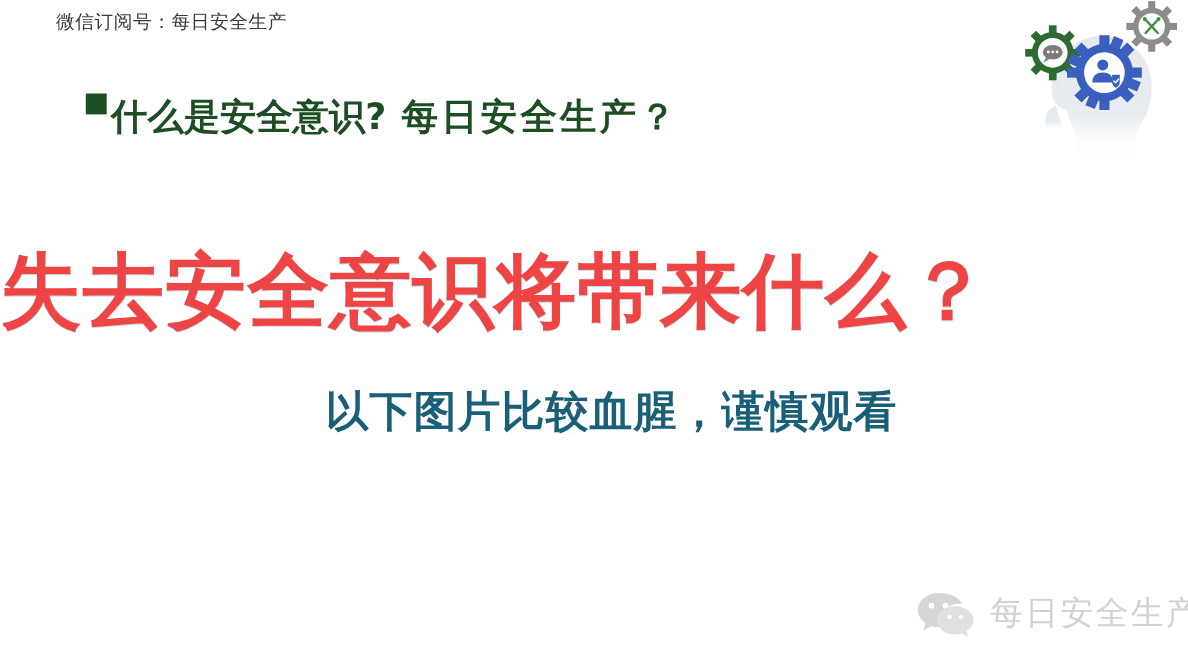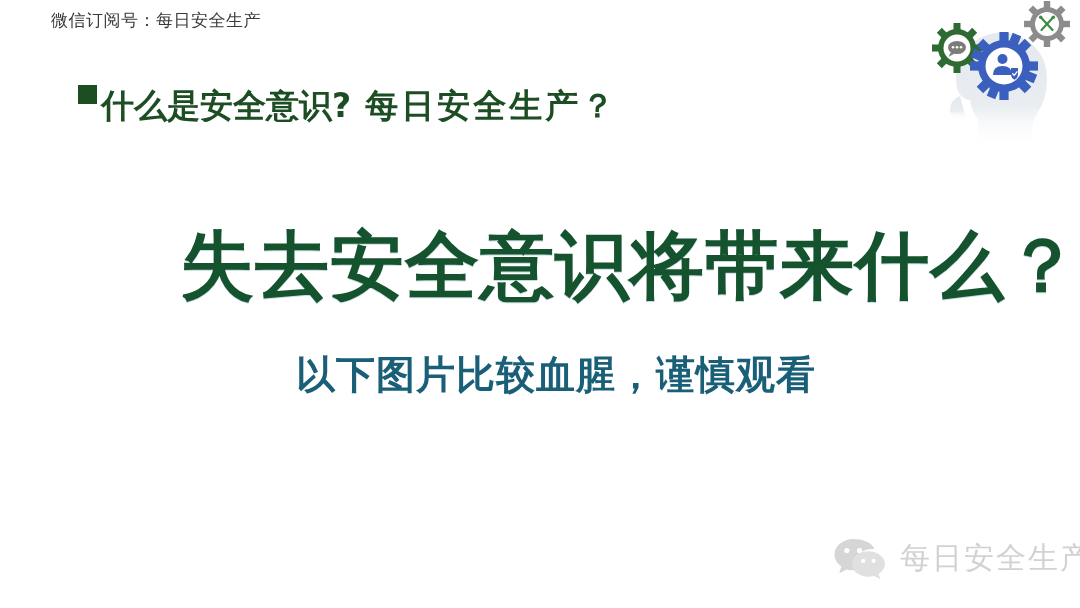--- a/index.html
+++ b/index.html
@@ -71,25 +71,25 @@
     letter-spacing: 3px;
     font-family: "DejaVu Serif", "Liberation Serif", serif;
   }
 
   
   .main-title {
     position: absolute;
     left: 0;
     top: 222px;
     width: 1080px;
-    text-align: right;
+    text-align: left;
     font-size: 74px;
     line-height: 86px;
     font-weight: bold;
-    color: #14532d;
+    color: #ef4444;
     letter-spacing: 1px;
     white-space: nowrap;
     font-family: "DejaVu Sans", "Liberation Sans", sans-serif;
     text-shadow: 0 1px 0 rgba(27,107,137,0.25);
   }
 
   
   .warning-subtitle {
     position: absolute;
     left: 16px;

